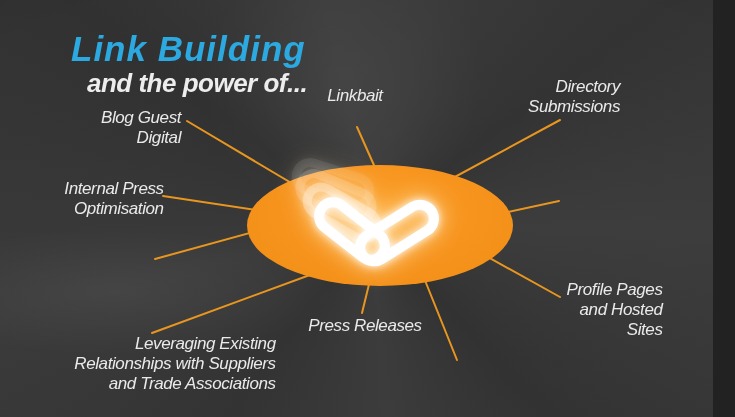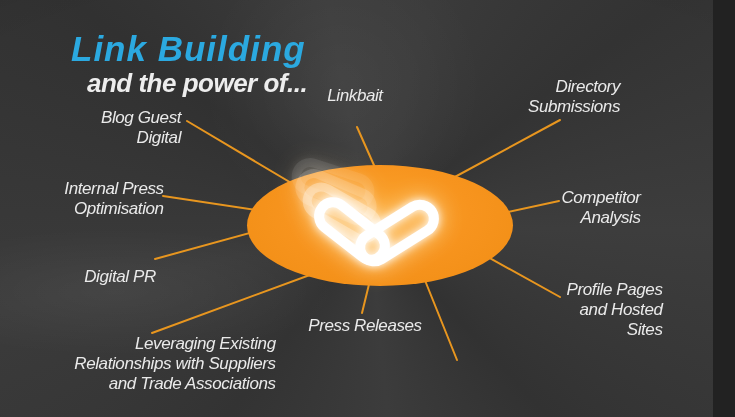--- a/index.html
+++ b/index.html
@@ -90,23 +90,20 @@
     </g>
   </svg>
 
   <div class="node n0">Blog Guest
 Digital</div>
   <div class="node n1">Linkbait</div>
   <div class="node n2">Directory
 Submissions</div>
   <div class="node n3">Internal Press
 Optimisation</div>
-  <div class="node n4">Competitor
-Analysis</div>
-  <div class="node n5">Digital PR</div>
   <div class="node n6">Profile Pages
 and Hosted Sites</div>
   <div class="node n7">Leveraging Existing
 Relationships with Suppliers
 and Trade Associations</div>
   <div class="node n8">Press Releases</div>
 
 </div>
 
 </body></html>

